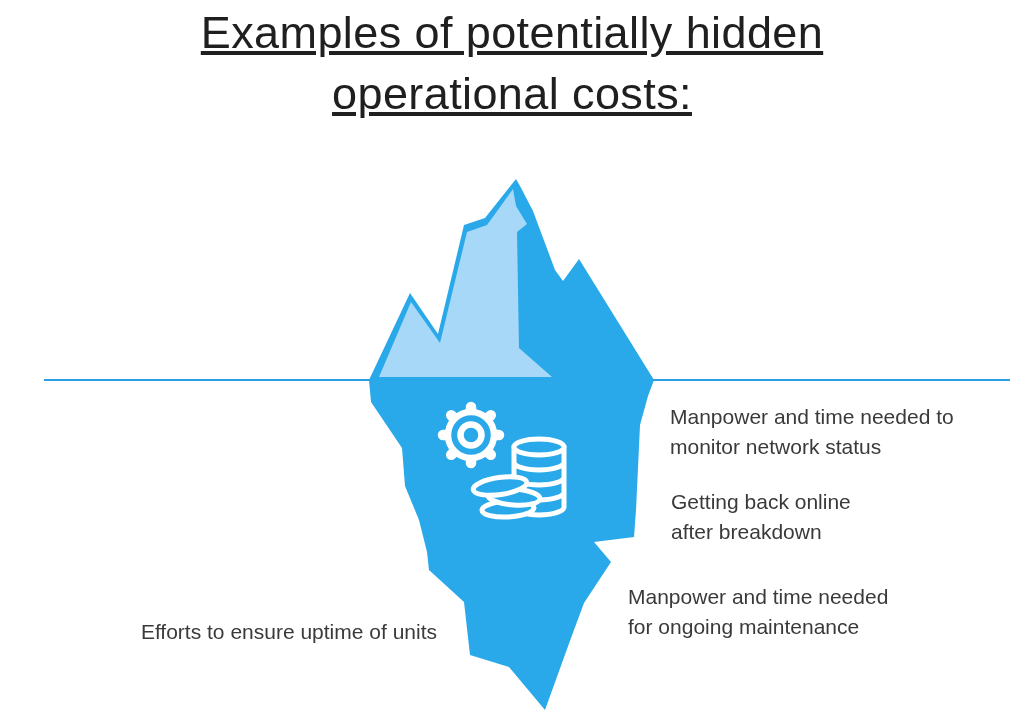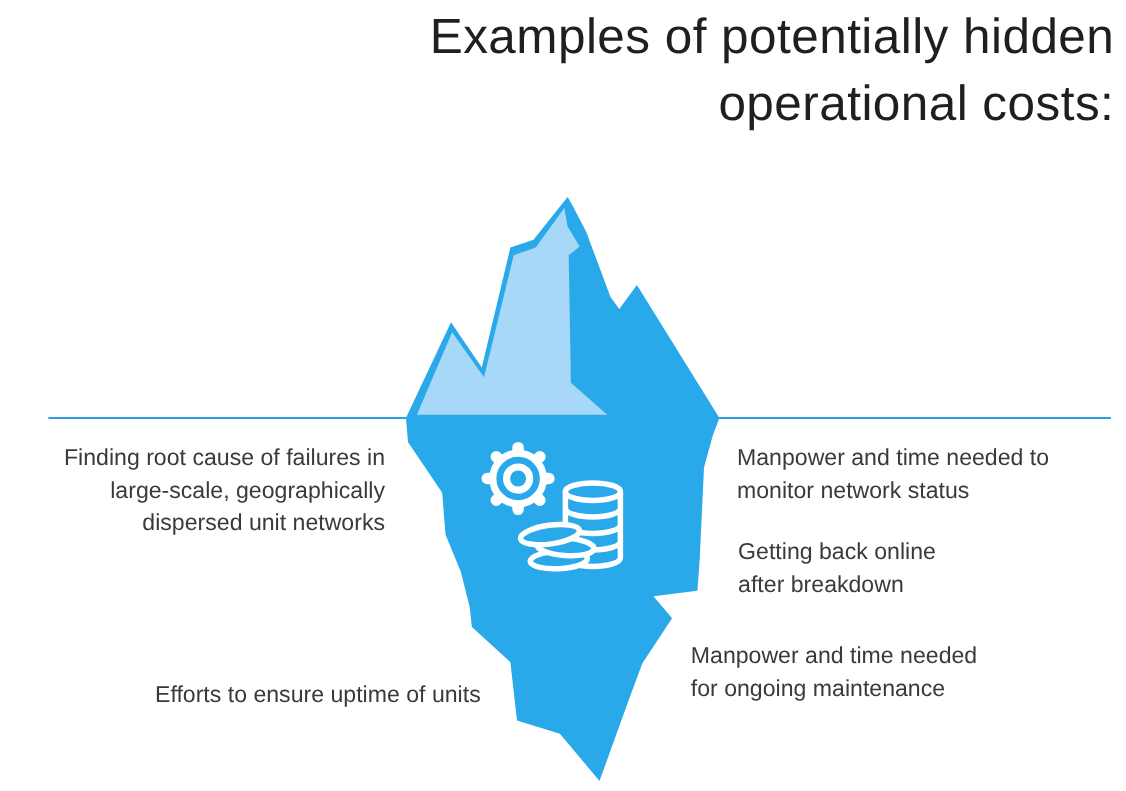--- a/index.html
+++ b/index.html
@@ -2,23 +2,23 @@
 <html style="--canvas_bg: #ffffff; --iceberg: #29a9ea; --iceberg_light: #a8d8f7; --waterline: #2b9fe3; --title_text: #1f1f1f; --body_text: #3a3a3a; --icon_stroke: #ffffff;"><head>
 <meta charset="utf-8">
 <style>
   html,body{margin:0;padding:0;background:#fff;}
   .canvas{
     position:relative;width:1024px;height:719px;overflow:hidden;
     background:var(--canvas_bg,#fff);
     font-family:"Liberation Sans",sans-serif;
   }
   .page-title{
-    position:absolute;top:2px;left:0;right:11px;
-    text-align:right;font-size:45px;line-height:61px;font-weight:300;
-    letter-spacing:.4px;color:var(--title_text,#1f1f1f);white-space:pre-line;
+    position:absolute;top:2px;left:0;right:0;
+    text-align:center;font-size:45px;line-height:61px;font-weight:300;
+    letter-spacing:.4px;color:var(--title_text,#1f1f1f);white-space:pre-line;text-decoration:underline;
   }
   .svg-layer{position:absolute;left:0;top:0;}
   .note{
     position:absolute;font-size:21px;line-height:29.5px;font-weight:400;
     color:var(--body_text,#3a3a3a);white-space:pre-line;
   }
   .r{text-align:right;}
   .water{stroke:var(--waterline,#2b9fe3);stroke-width:2;fill:none;}
   .ice{fill:var(--iceberg,#29a9ea);}
   .ice-light{fill:var(--iceberg_light,#a8d8f7);}
@@ -57,23 +57,20 @@
            M514,477 A25,8 0 0 0 564,477
            M514,492 A25,8 0 0 0 564,492"></path>
       <ellipse class="wfill" stroke-width="5" cx="539" cy="447" rx="25" ry="8"></ellipse>
 
       <ellipse class="wfill" stroke-width="5" cx="508" cy="509" rx="26" ry="8" transform="rotate(-3 508 509)"></ellipse>
       <ellipse class="wfill" stroke-width="5" cx="514" cy="497" rx="26" ry="8" transform="rotate(4 514 497)"></ellipse>
       <ellipse class="wfill" stroke-width="5" cx="500" cy="486" rx="27" ry="8.5" transform="rotate(-8 500 486)"></ellipse>
     </g>
   </svg>
 
-  <div class="note r" style="top:402px;right:674px;">Finding root cause of failures in
-large-scale, geographically
-dispersed unit networks</div>
 
 
   <div class="note r" style="top:617px;right:587px;">Efforts to ensure uptime of units</div>
 
   <div class="note" style="top:402px;left:670px;">Manpower and time needed to
 monitor network status</div>
 
   <div class="note" style="top:582px;left:628px;">Manpower and time needed
 for ongoing maintenance</div>
 

